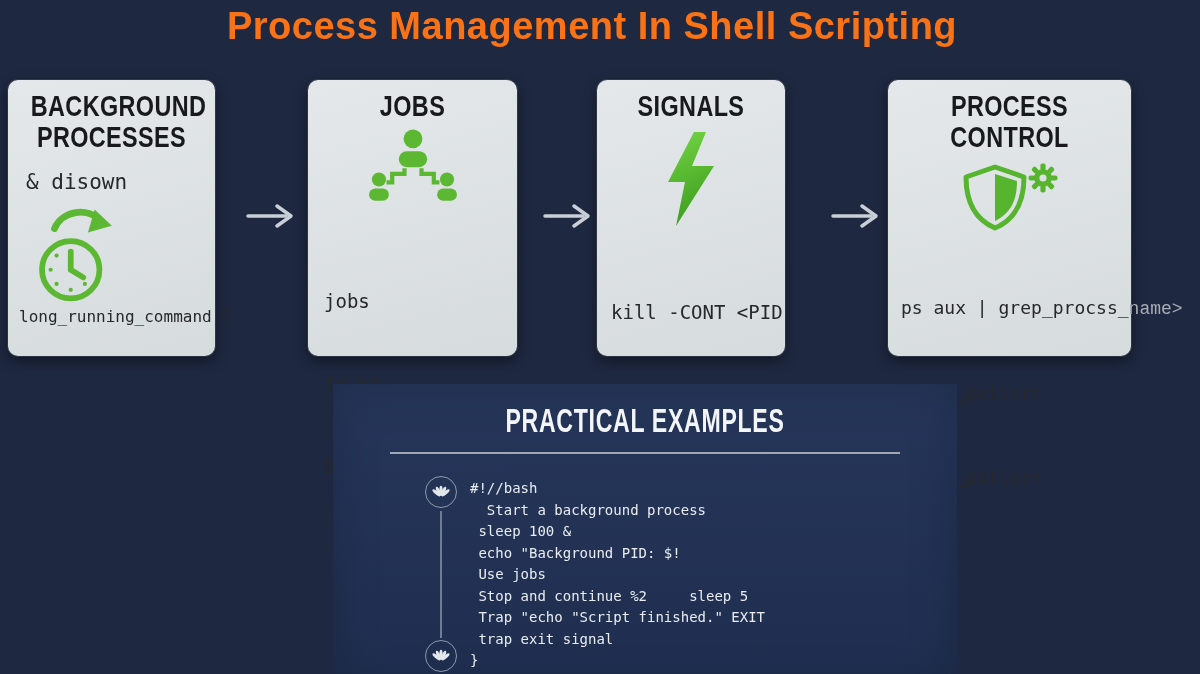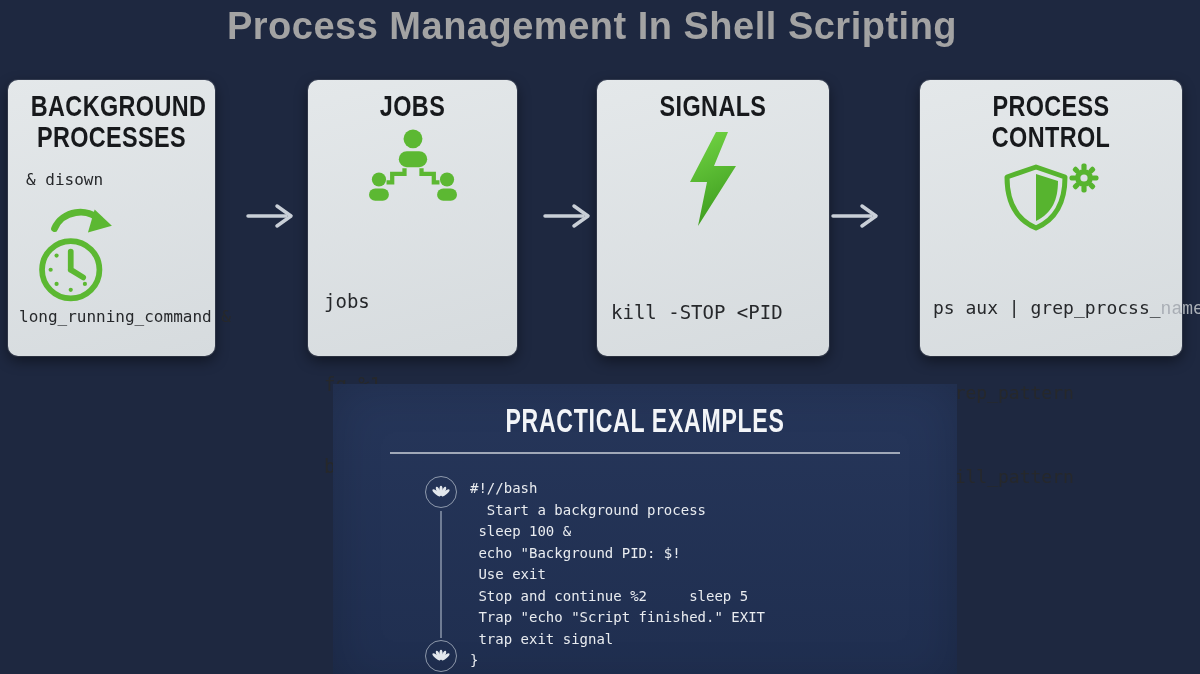--- a/index.html
+++ b/index.html
@@ -1,33 +1,33 @@
 <!DOCTYPE html>
 <html><head>
 <meta charset="utf-8">
 <style>
   html,body{margin:0;padding:0;background:#1E2840;}
   .stage{position:relative;width:1200px;height:674px;background:#1E2840;overflow:hidden;
          font-family:"Liberation Sans",sans-serif;}
   
   .main-title{position:absolute;top:2px;left:0;right:16px;margin:0;text-align:center;
-    font:bold 38px/48px "Liberation Sans",sans-serif;color:#a3a3a3;letter-spacing:.5px;}
+    font:bold 38px/48px "Liberation Sans",sans-serif;color:#f97316;letter-spacing:.5px;}
   
   .card{position:absolute;top:80px;height:276px;border-radius:10px;
     background:linear-gradient(165deg,#E4E8EA 0%,#D6DBDE 100%);
     box-shadow:0 0 0 1px rgba(255,255,255,.10),0 5px 14px rgba(0,0,0,.45);}
   .card1{left:8px;width:207px;}
   .card2{left:308px;width:209px;}
-  .card3{left:597px;width:232px;}
-  .card4{left:888px;width:262px;margin-left:32px;}
+  .card3{left:597px;width:188px;}
+  .card4{left:888px;width:243px;}
   .card h2{margin:0;position:absolute;top:10px;left:0;right:0;text-align:center;
     font:bold 30px/31px "Liberation Sans",sans-serif;color:#17191C;
     transform:scaleX(.78);letter-spacing:.5px;}
   .mono{font-family:"DejaVu Sans Mono",monospace;color:#26282B;}
-  .card-sub{position:absolute;left:18px;top:90px;font-size:16px;}
+  .card-sub{position:absolute;left:18px;top:90px;font-size:21px;}
   .icon-clock{position:absolute;left:22px;top:118px;}
   .c1-line{position:absolute;left:11px;top:227px;font-size:16px;white-space:pre;}
   .icon-jobs{position:absolute;left:50%;transform:translateX(-50%);top:45px;}
   .c2-lines{position:absolute;left:16px;top:153px;font-size:19px;line-height:27.5px;white-space:pre;}
   .icon-bolt{position:absolute;left:50%;transform:translateX(-50%);top:50px;}
   .c3-lines{position:absolute;left:14px;top:162px;font-size:19px;line-height:28px;white-space:pre;}
   .icon-shield{position:absolute;left:50%;transform:translateX(-50%);top:78px;}
   .c4-lines{position:absolute;left:13px;top:158px;font-size:18px;line-height:28px;white-space:pre;}
   .nowrap{white-space:pre;}
   .overflow-dim{color:#A9AEB5;font-family:Liberation Mono, monospace;}
@@ -100,21 +100,20 @@
     <svg class="icon-bolt" width="58" height="98" viewBox="0 0 58 98">
       <defs>
         <linearGradient id="boltGrad" x1="0" y1="0" x2="0.25" y2="1">
           <stop offset="0" stop-color="#74D645"></stop>
           <stop offset="1" stop-color="#3F9E20"></stop>
         </linearGradient>
       </defs>
       <polygon points="32,2 6,52 23,52 14,96 52,36 30,36 44,2" fill="url(#boltGrad)"></polygon>
     </svg>
     <div class="c3-lines mono">
-      <div class="code-line">kill -STOP &lt;PID</div>
       <div class="code-line">kill -CONT &lt;PID</div>
       <div class="code-line">trap 'cleanup' EXIT</div>
     </div>
   </section>
 
   <section class="card card4">
     <h2>PROCESS CONTROL</h2>
     <svg class="icon-shield" width="110" height="84" viewBox="0 0 110 84">
       <path d="M40 9 L69 19 C69 43 61 61 40 70 C19 61 11 43 11 19 Z" stroke="#57B42F" stroke-width="5" fill="none" stroke-linejoin="round"></path>
       <path d="M40 16 L62 23 C62 42 56 55 40 63 Z" fill="#57B42F"></path>
@@ -173,21 +172,21 @@
         <ellipse cx="12" cy="10.5" rx="2" ry="6" transform="rotate(24 12 18)"></ellipse>
         <ellipse cx="12" cy="10.5" rx="2" ry="6" transform="rotate(48 12 18)"></ellipse>
       </svg>
     </div>
 
     <div class="pcode">
       <div class="pcode-line">#!//bash</div>
       <div class="pcode-line">  Start a background process</div>
       <div class="pcode-line"> sleep 100 &amp;</div>
       <div class="pcode-line"> echo "Background PID: $!</div>
-      <div class="pcode-line"> Use exit</div>
+      <div class="pcode-line"> Use jobs</div>
       <div class="pcode-line"> Stop and continue %2     sleep 5</div>
       <div class="pcode-line"> Trap "echo "Script finished." EXIT</div>
       <div class="pcode-line"> trap exit signal</div>
       <div class="pcode-line">}</div>
     </div>
   </section>
 
 </div>
 
 </body></html>

